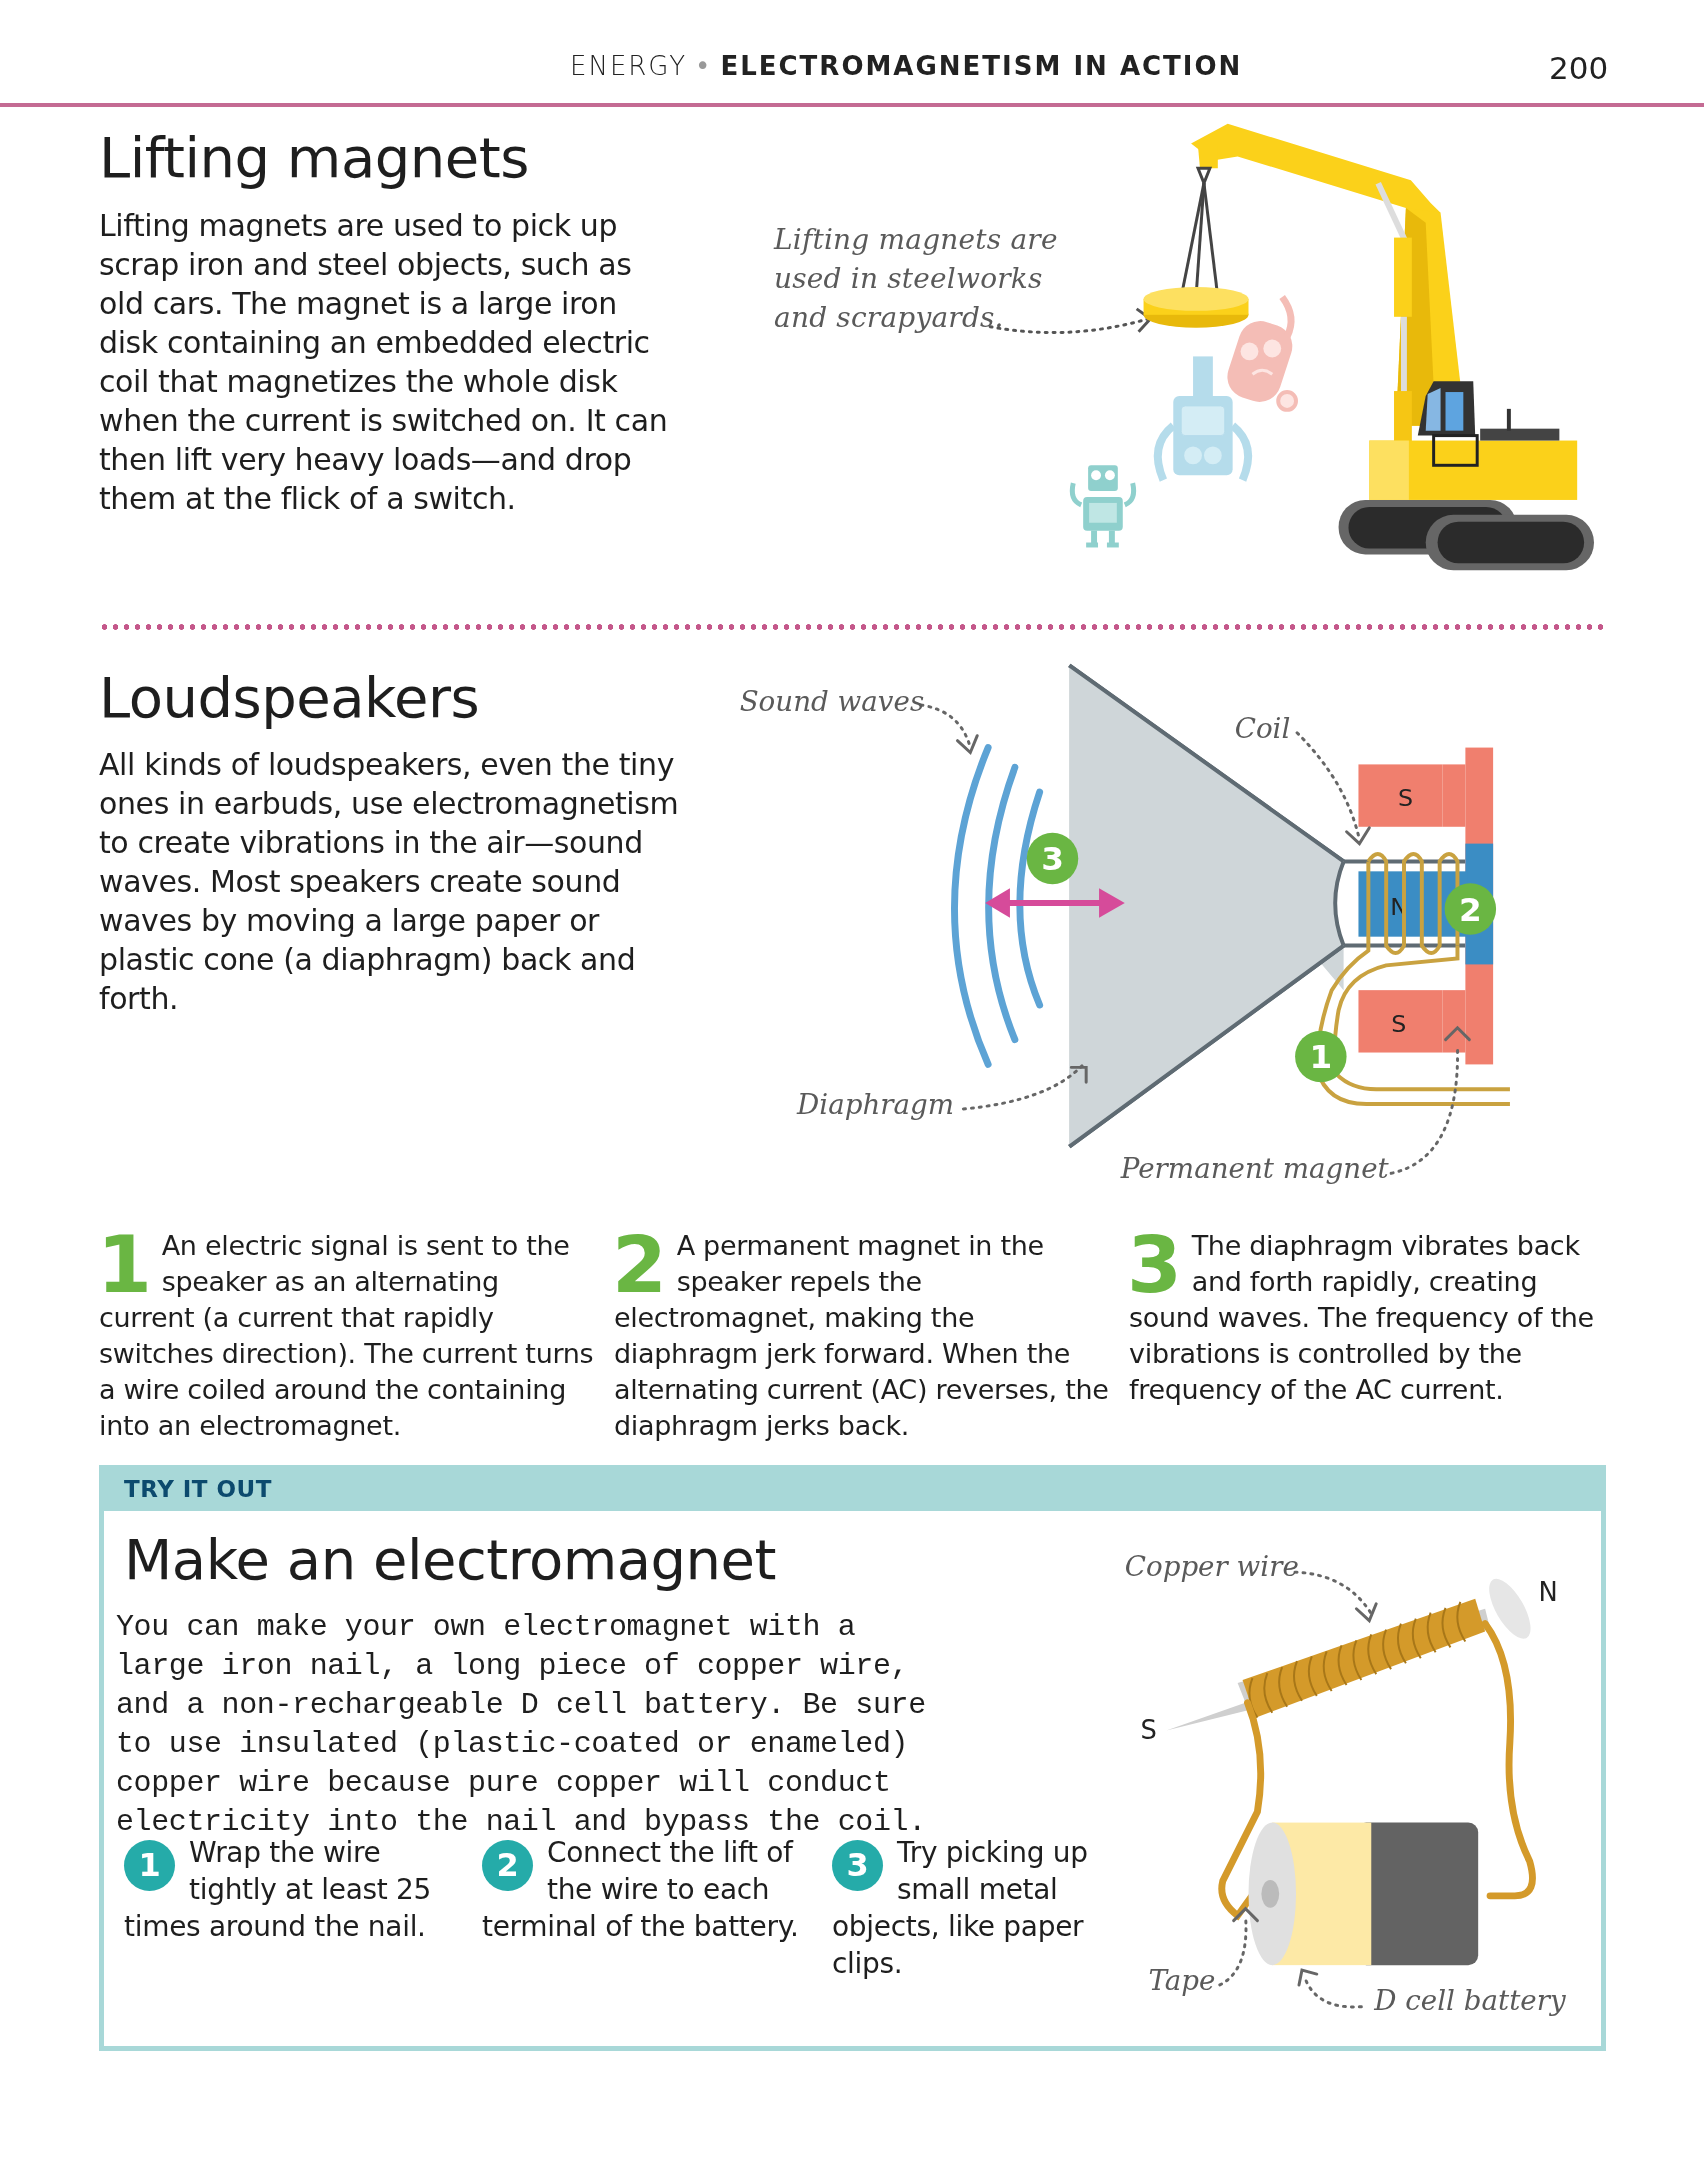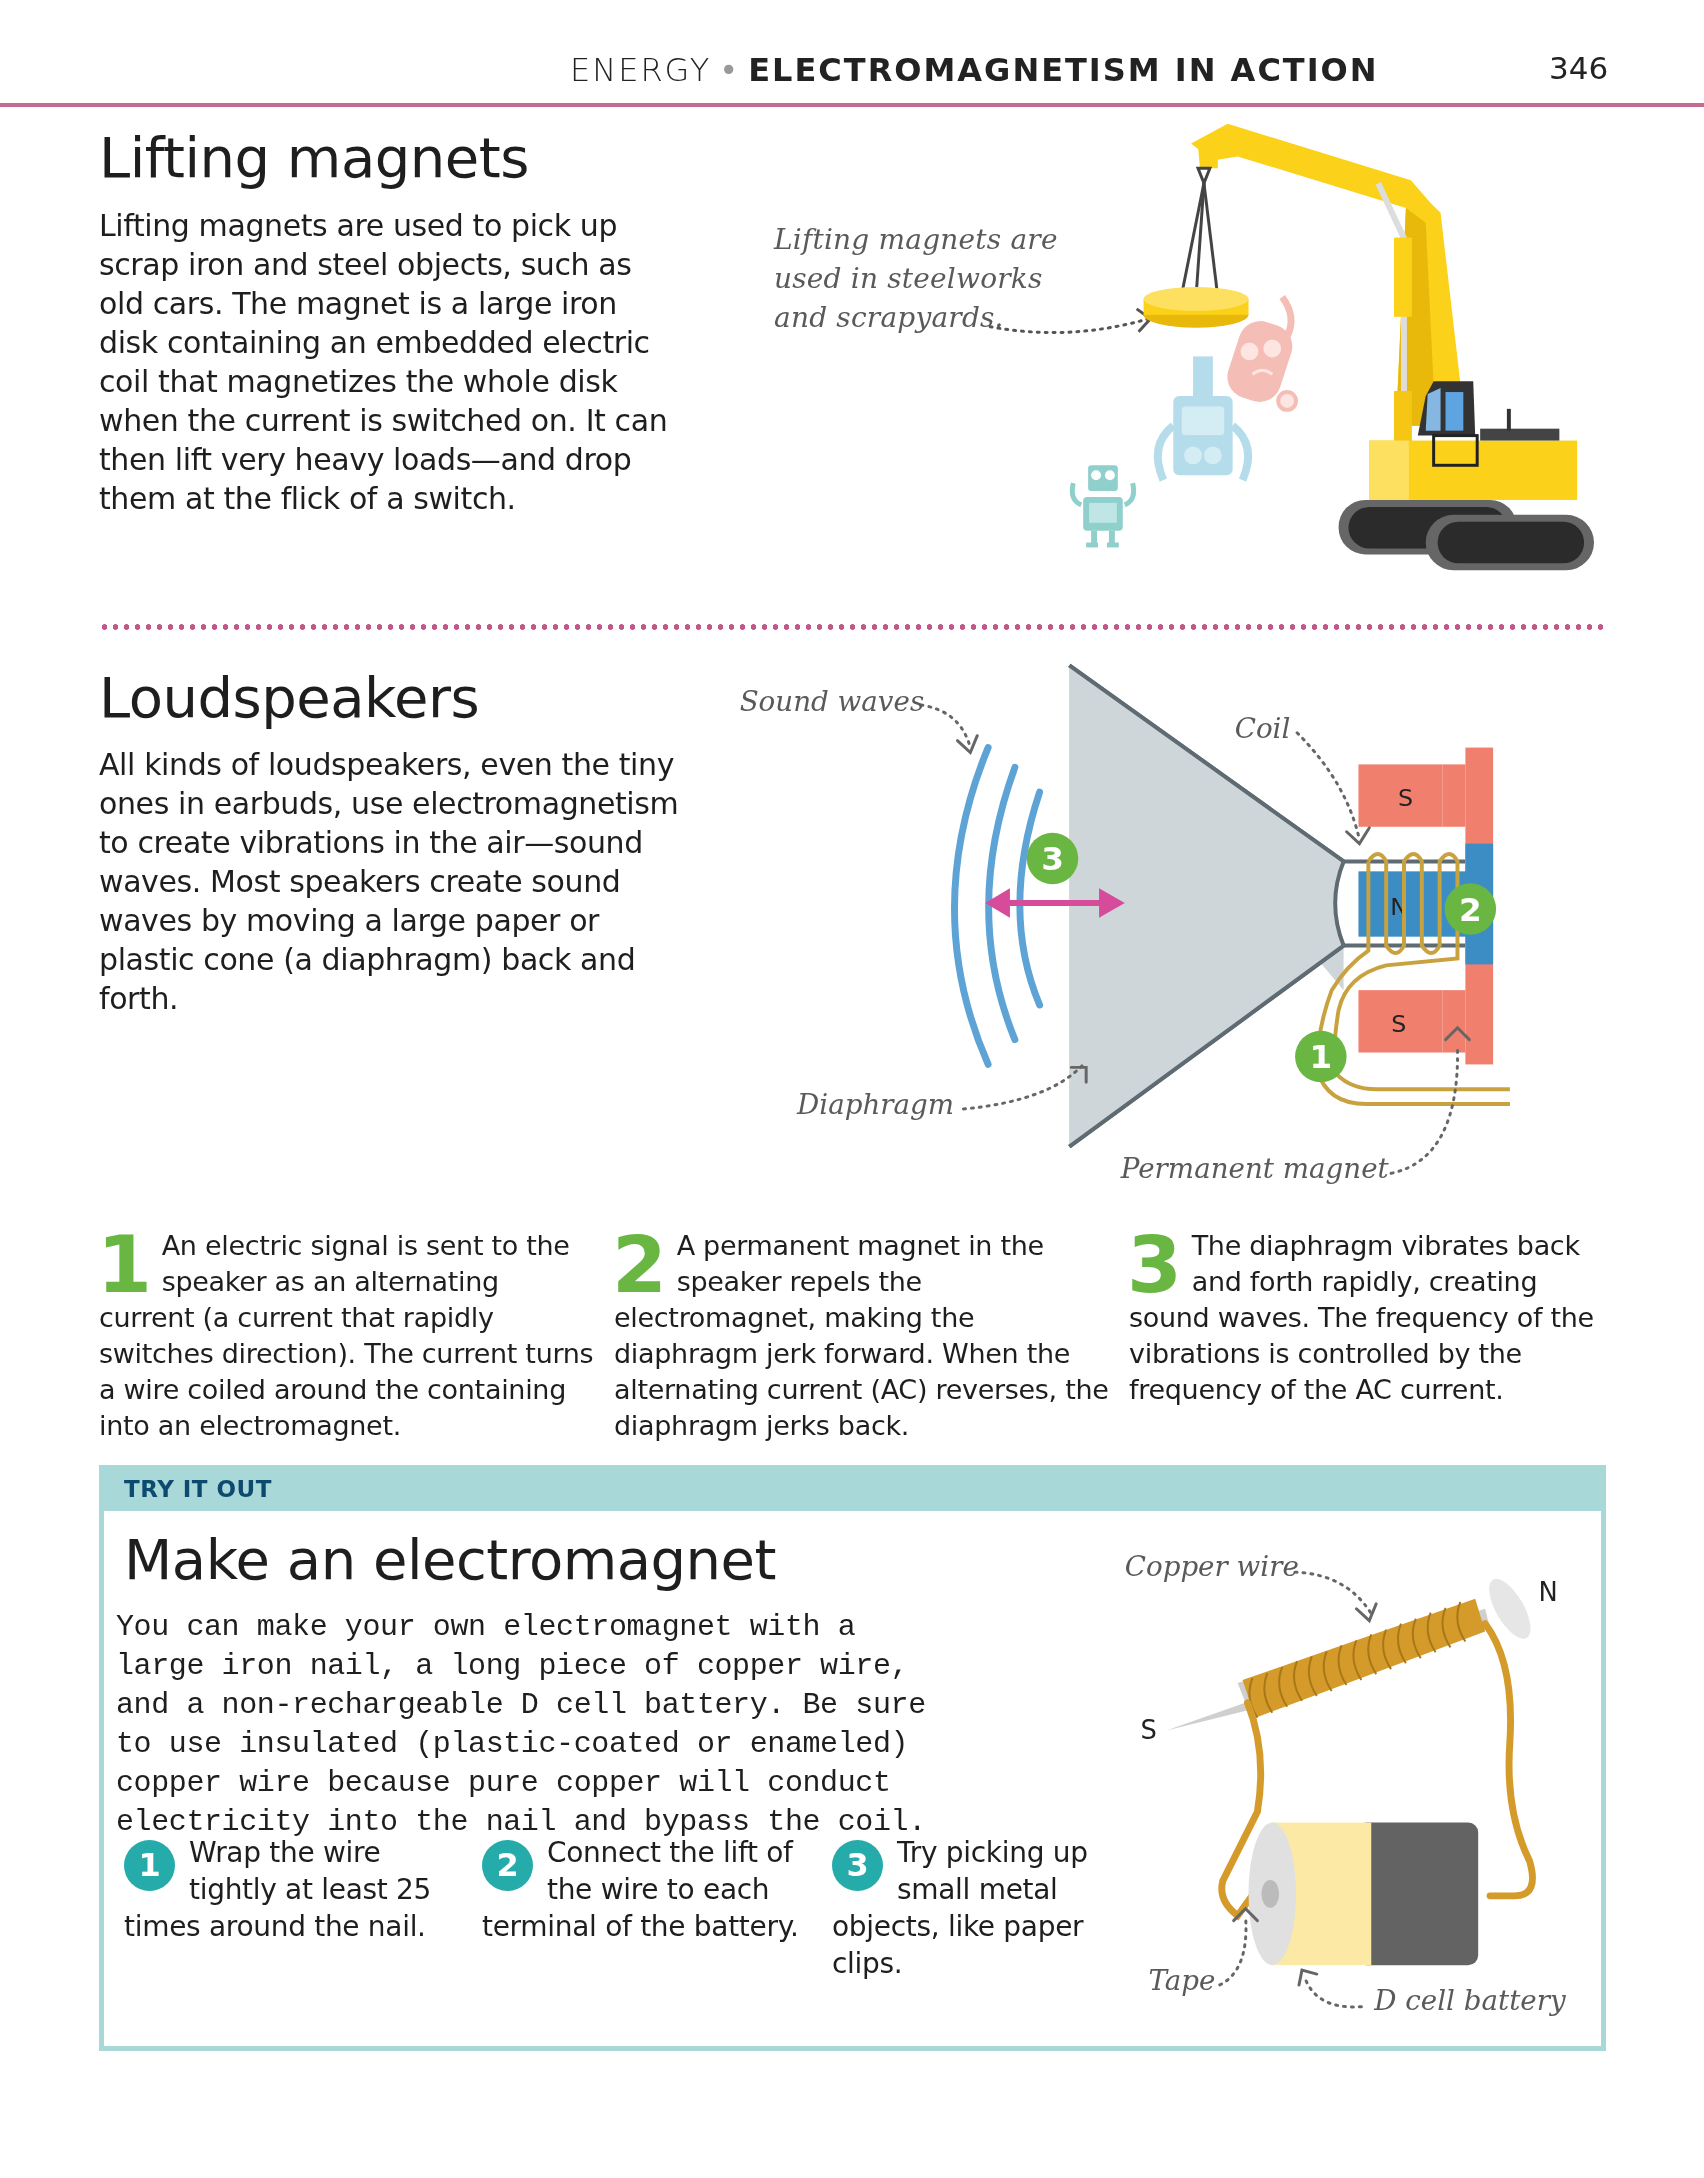--- a/index.html
+++ b/index.html
@@ -1,20 +1,20 @@
 <!DOCTYPE html>
 <html><head>
   <meta charset="utf-8">
   <style>
     * { box-sizing: border-box; margin: 0; padding: 0; }
     html, body { width: 1705px; height: 2178px; background: #ffffff; overflow: hidden; }
     body { position: relative; font-family: "DejaVu Sans", sans-serif; color: #1e1e1e; }
 
     .header { position: absolute; left: 0; top: 0; width: 1705px; height: 107px; border-bottom: 4px solid #c46b93; }
-    .header-crumb { position: absolute; left: 570px; top: 51px; font-size: 32px; letter-spacing: 2px; color: #222; white-space: nowrap; }
+    .header-crumb { position: absolute; left: 570px; top: 51px; font-size: 26px; letter-spacing: 2px; color: #222; white-space: nowrap; }
     .header-crumb .sec { font-weight: 300; }
     .header-crumb .dot { color: #999; margin: 0 8px; }
     .header-crumb .title { font-weight: bold; }
     .page-num { position: absolute; left: 1549px; top: 50px; font-size: 31px; color: #222; }
 
     .h2 { position: absolute; font-size: 56px; font-weight: normal; color: #1e1e1e; letter-spacing: -0.5px; }
     .body-text { position: absolute; font-size: 30px; line-height: 39px; color: #1e1e1e; letter-spacing: -0.4px; margin-top: 18px; }
     .caption { position: absolute; font-family: "DejaVu Serif", serif; font-style: italic; color: #5a5a5a; font-size: 28px; line-height: 39px; letter-spacing: 0.2px; }
 
     .dotted-sep { position: absolute; left: 99px; top: 624px; width: 1507px; height: 6px;
@@ -33,21 +33,21 @@
     svg { position: absolute; overflow: visible; }
     .svg-label { font-family: "DejaVu Sans", sans-serif; }
   </style>
 </head>
 <body>
 
 <div class="header">
   <div class="header-crumb">
     <span class="sec">ENERGY</span><span class="dot">•</span><span class="title">ELECTROMAGNETISM IN ACTION</span>
   </div>
-  <div class="page-num">346</div>
+  <div class="page-num">200</div>
 </div>
 
 <h2 class="h2" style="left:99px; top:125px;">Lifting magnets</h2>
 <p class="body-text" style="left:99px; top:188px; width:574px;">Lifting magnets are used to pick up scrap iron and steel objects, such as old cars. The magnet is a large iron disk containing an embedded electric coil that magnetizes the whole disk when the current is switched on. It can then lift very heavy loads—and drop them at the flick of a switch.</p>
 
 <div class="caption" style="left:774px; top:210px;margin-top:10px;">
   <div>Lifting magnets are</div>
   <div>used in steelworks</div>
   <div>and scrapyards.</div>
 </div>

